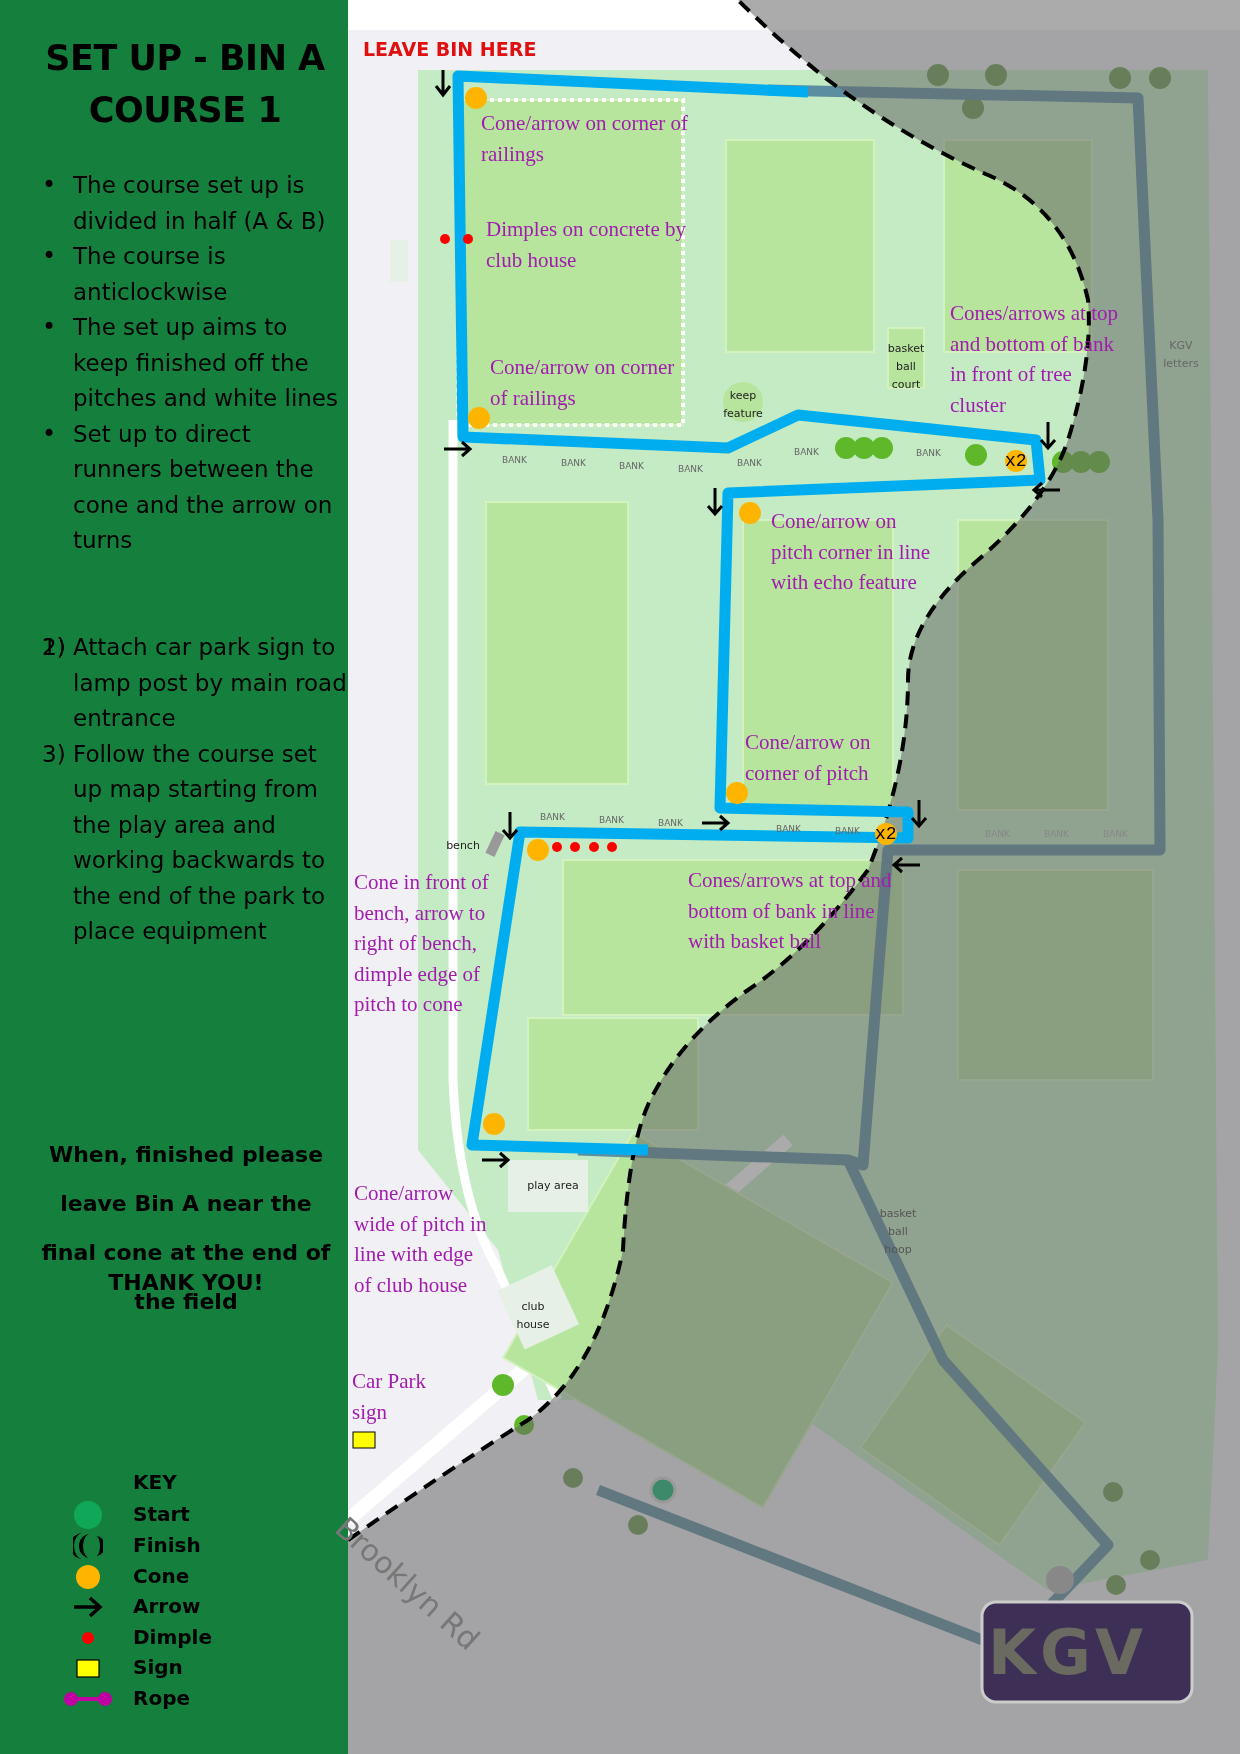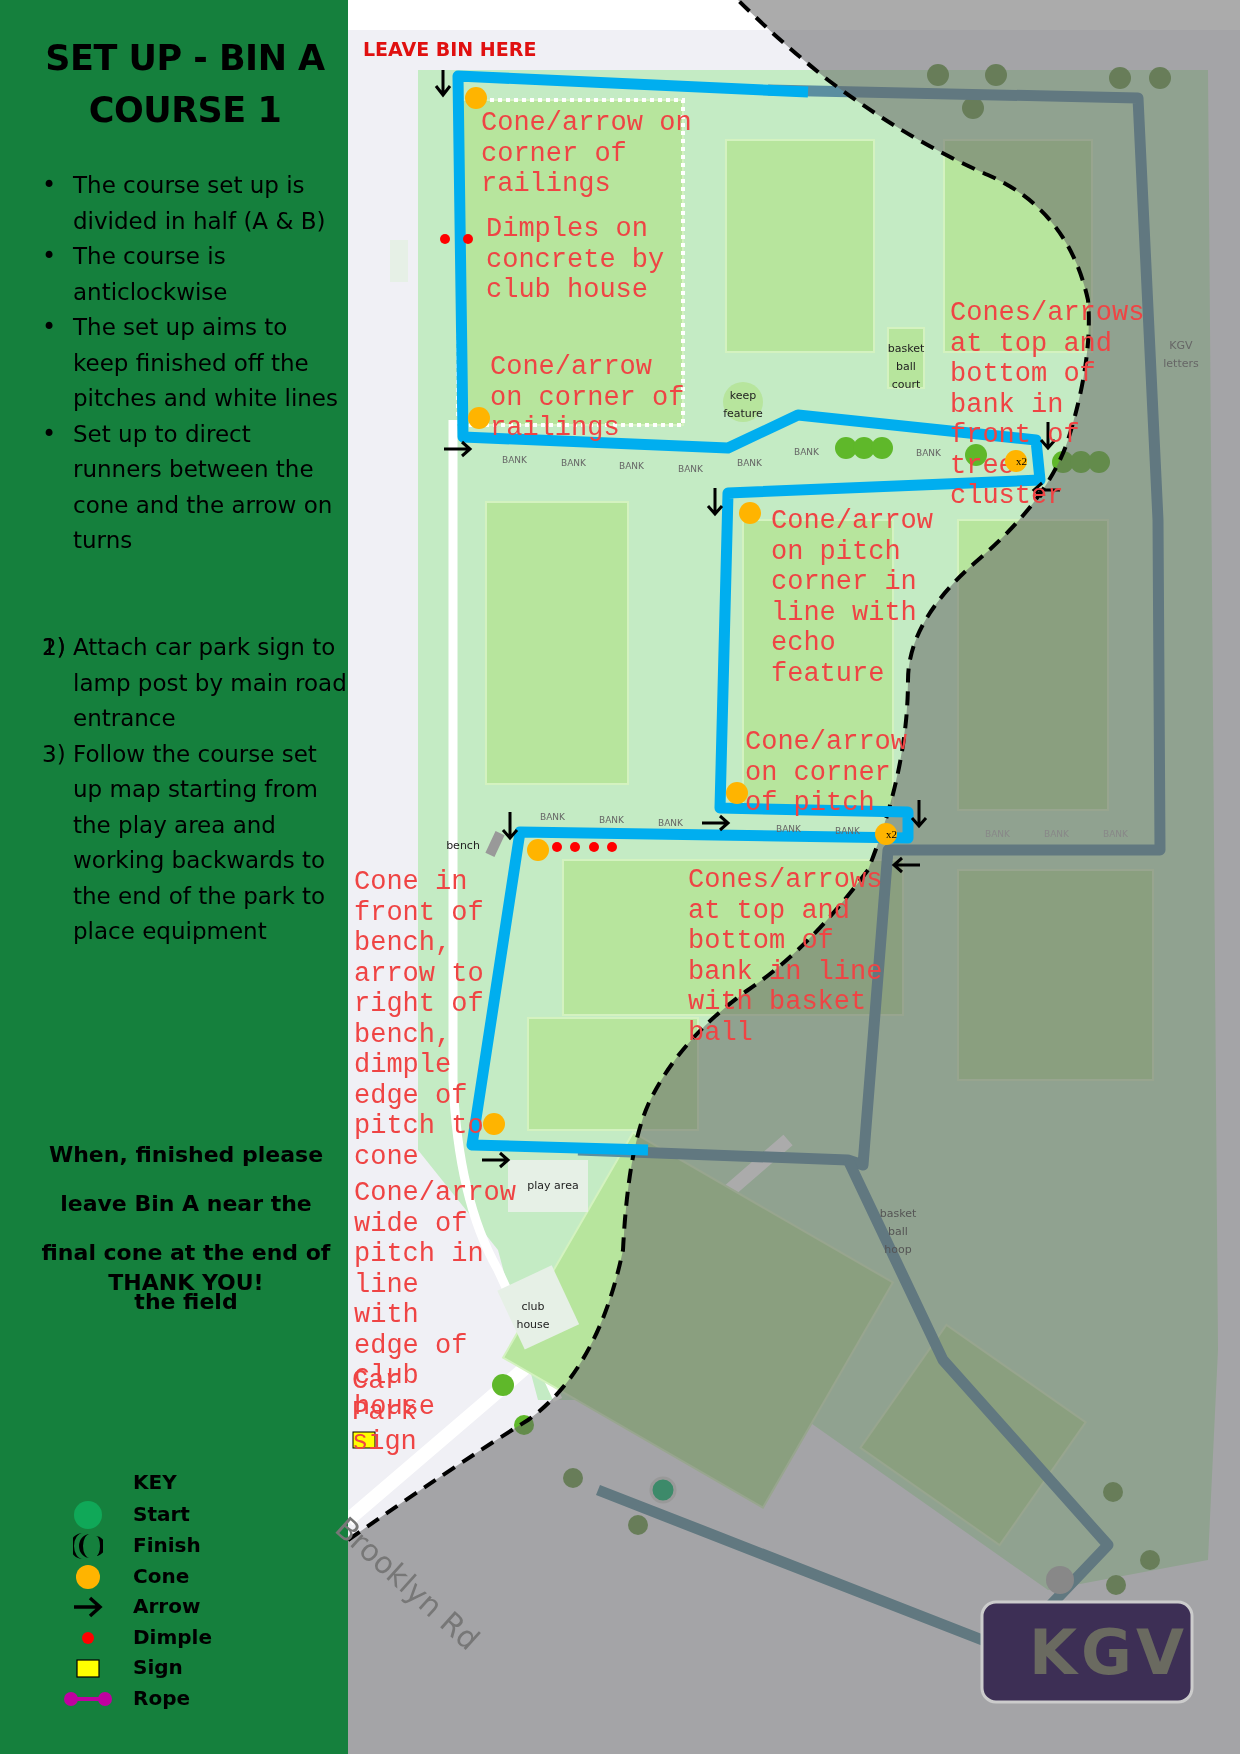--- a/index.html
+++ b/index.html
@@ -14,25 +14,25 @@
   .steps .num { position:absolute; left:0; top:0; }
   .finish-note { position:absolute; left:36px; top:1130px; width:300px; text-align:center; font-family:"DejaVu Sans", sans-serif; font-weight:bold; font-size:22px; line-height:49px; color:#000; }
   .thanks { position:absolute; left:36px; top:1270px; width:300px; text-align:center; font-family:"DejaVu Sans", sans-serif; font-weight:bold; font-size:22px; color:#000; }
   .key { position:absolute; left:60px; top:1470px; font-family:"DejaVu Sans", sans-serif; font-weight:bold; font-size:20px; }
   .key-title { position:absolute; left:73px; top:0; }
   .key-row { position:absolute; left:0; height:30px; width:200px; }
   .key-sym { position:absolute; left:0; top:0; width:56px; height:30px; display:flex; align-items:center; justify-content:center; }
   .key-label { position:absolute; left:73px; top:2px; }
   .map { position:absolute; left:348px; top:0; width:892px; height:1754px; }
   .map svg { position:absolute; left:0; top:0; }
-  .lbl { position:absolute; font-family:Liberation Mono, monospace; color:#ef4444; font-size:27px; line-height:30.5px; }
+  .lbl { position:absolute; font-family:Liberation Serif, serif; color:#a21caf; font-size:21px; line-height:30.5px; }
   .small { position:absolute; font-family:"DejaVu Sans", sans-serif; font-size:11px; color:#222; text-align:center; line-height:18px; }
   .bank { position:absolute; font-family:"DejaVu Sans", sans-serif; font-size:9px; color:#666; }
   .leave { position:absolute; left:15px; top:38px; font-family:"DejaVu Sans", sans-serif; font-weight:bold; font-size:19px; color:#e01010; }
-  .x2 { position:absolute; width:22px; height:22px; border-radius:50%; background:#ffb400; font-size:11px; text-align:right; line-height:22px; font-family:Liberation Serif, serif; color:#000; }
+  .x2 { position:absolute; width:22px; height:22px; border-radius:50%; background:#ffb400; font-size:18px; text-align:left; line-height:22px; font-family:Liberation Mono, monospace; color:#000; }
   .road-name { position:absolute; left:4px; top:1510px; transform:rotate(42deg); transform-origin:left top; font-family:"DejaVu Sans", sans-serif; font-size:30px; color:#777; }
 </style>
 </head>
 <body>
 
 <div class="left-panel">
   <div class="title">
     <div>SET UP - BIN A</div>
     <div>COURSE 1</div>
   </div>
@@ -263,14 +263,14 @@
   <div class="bank" style="left:487px;top:826px">BANK</div>
   <div class="bank" style="left:637px;top:829px;color:#888">BANK</div>
   <div class="bank" style="left:696px;top:829px;color:#888">BANK</div>
   <div class="bank" style="left:755px;top:829px;color:#888">BANK</div>
 
   <div class="x2" style="left:657px;top:450px">x2</div>
   <div class="x2" style="left:527px;top:823px">x2</div>
 
   <div class="road-name">Brooklyn Rd</div>
 
-  <div style="position:absolute;left:640px;top:1605px;width:200px;height:123px;text-align:right;line-height:95px;font-family:'DejaVu Sans',sans-serif;font-weight:bold;font-size:62px;color:#6a6a60;letter-spacing:4px">KGV</div>
+  <div style="position:absolute;left:640px;top:1605px;width:200px;height:123px;text-align:left;line-height:95px;font-family:'DejaVu Sans',sans-serif;font-weight:bold;font-size:62px;color:#6a6a60;letter-spacing:4px">KGV</div>
 </div>
 
 </body></html>

